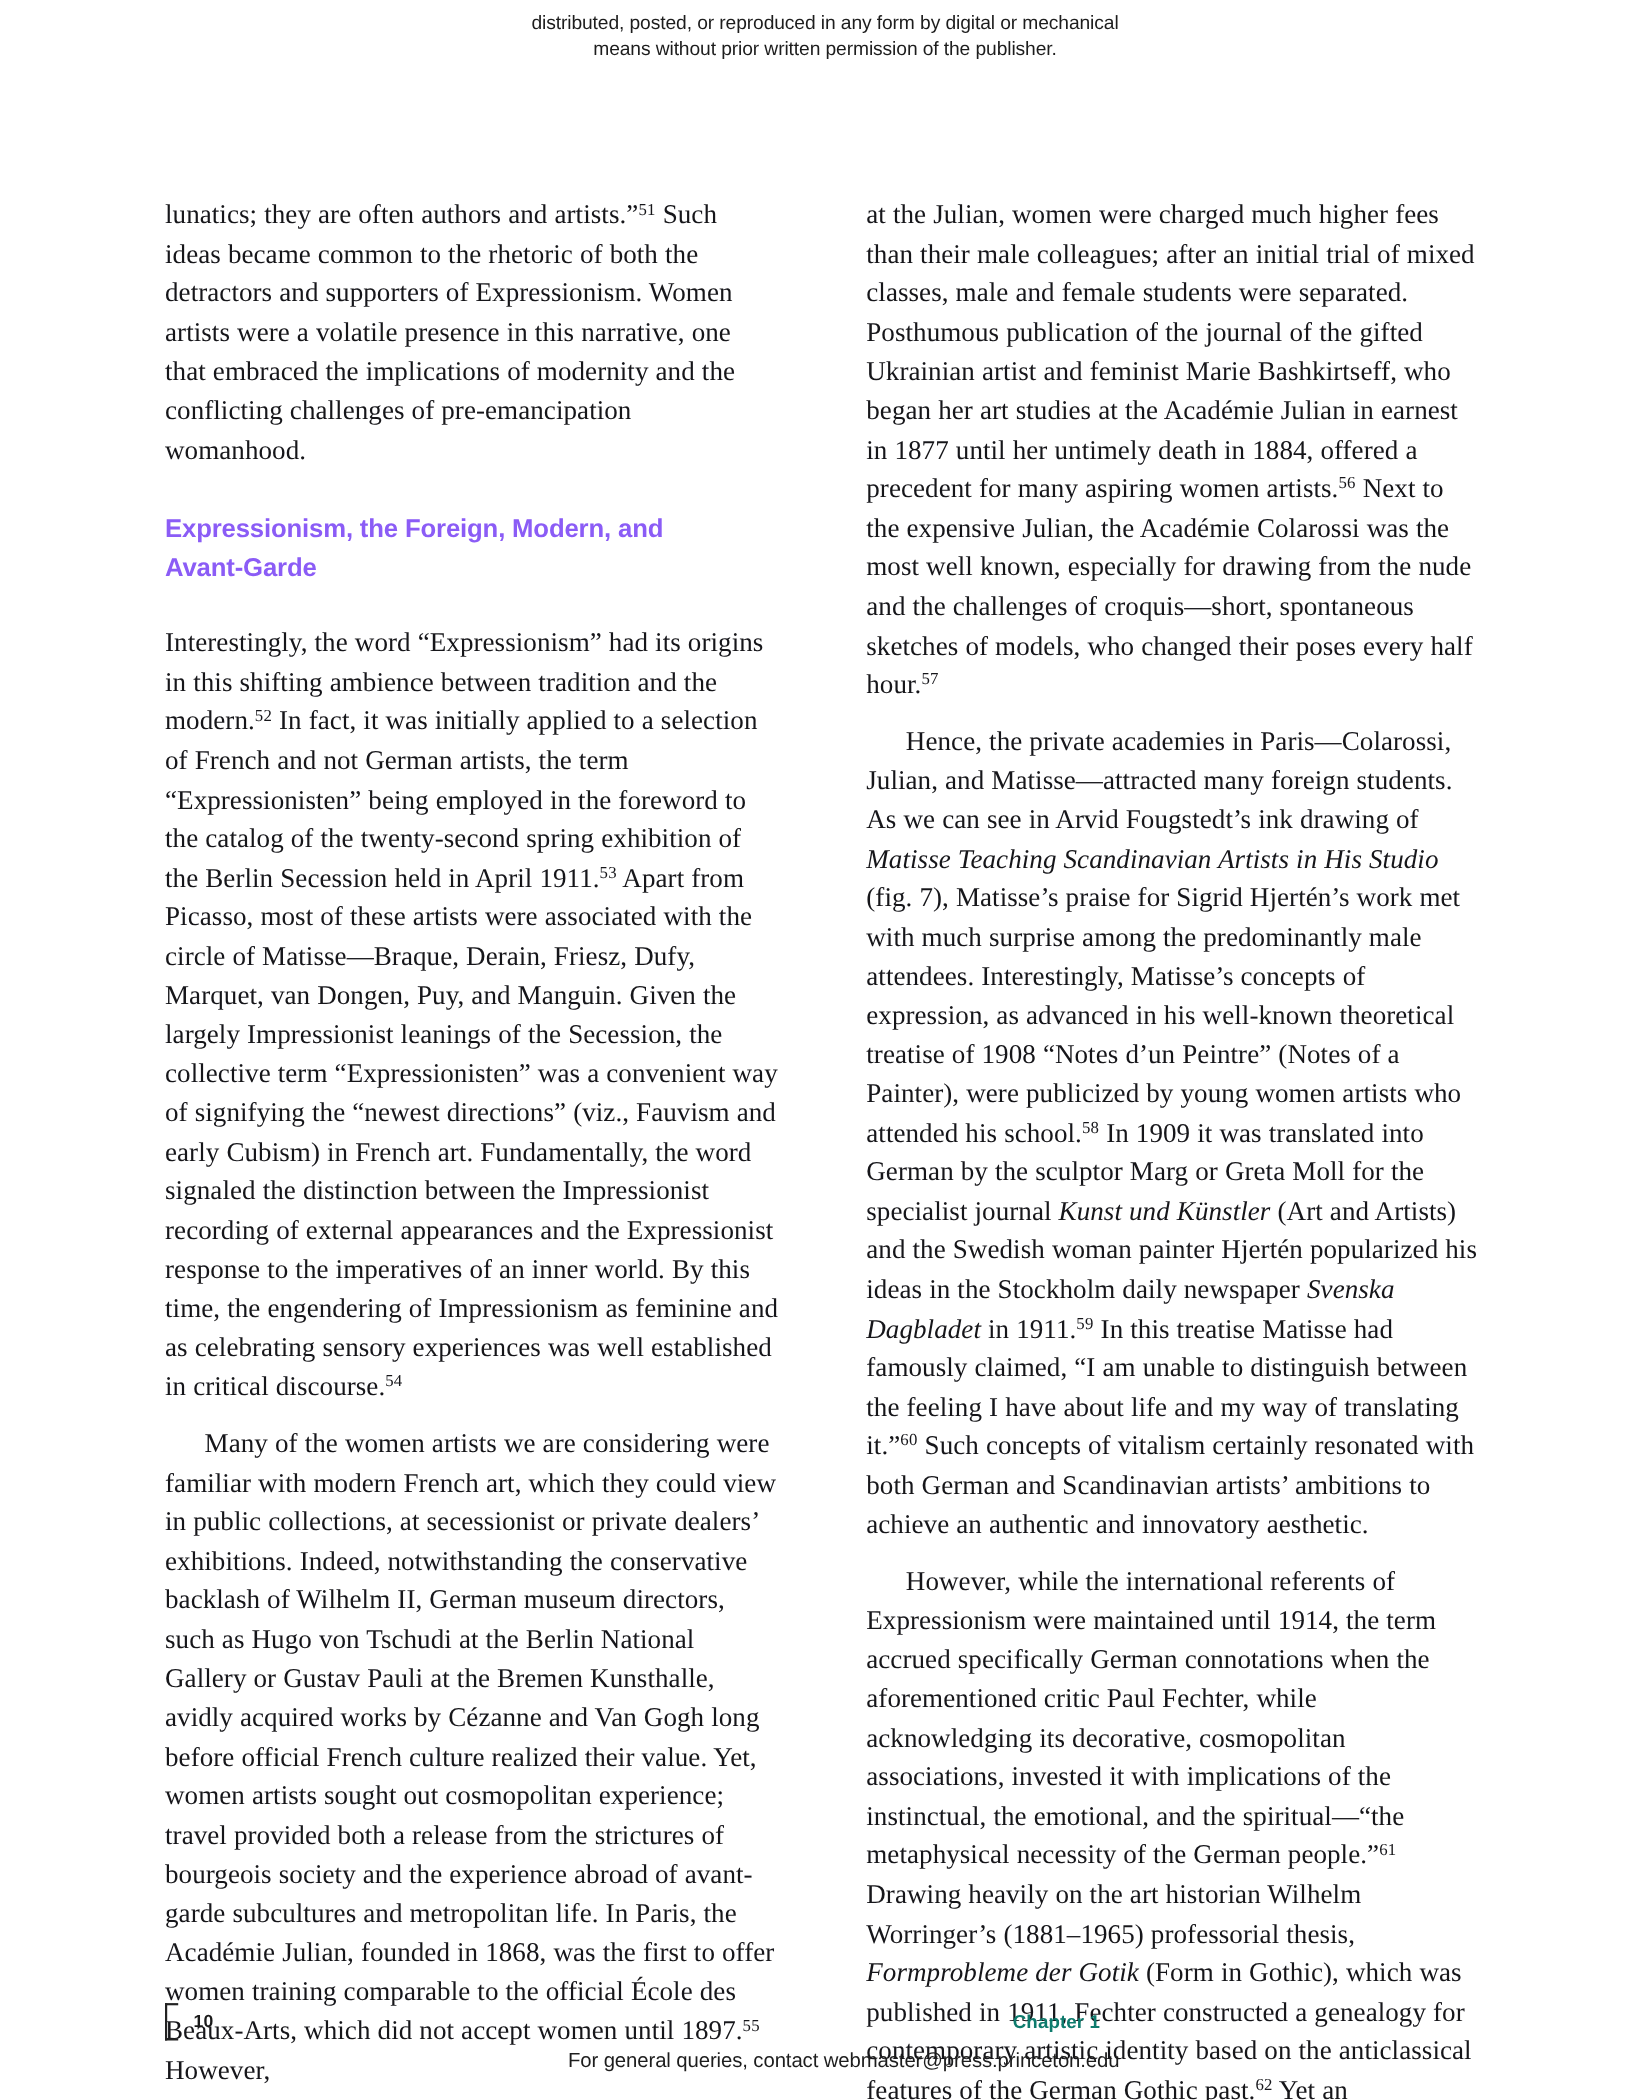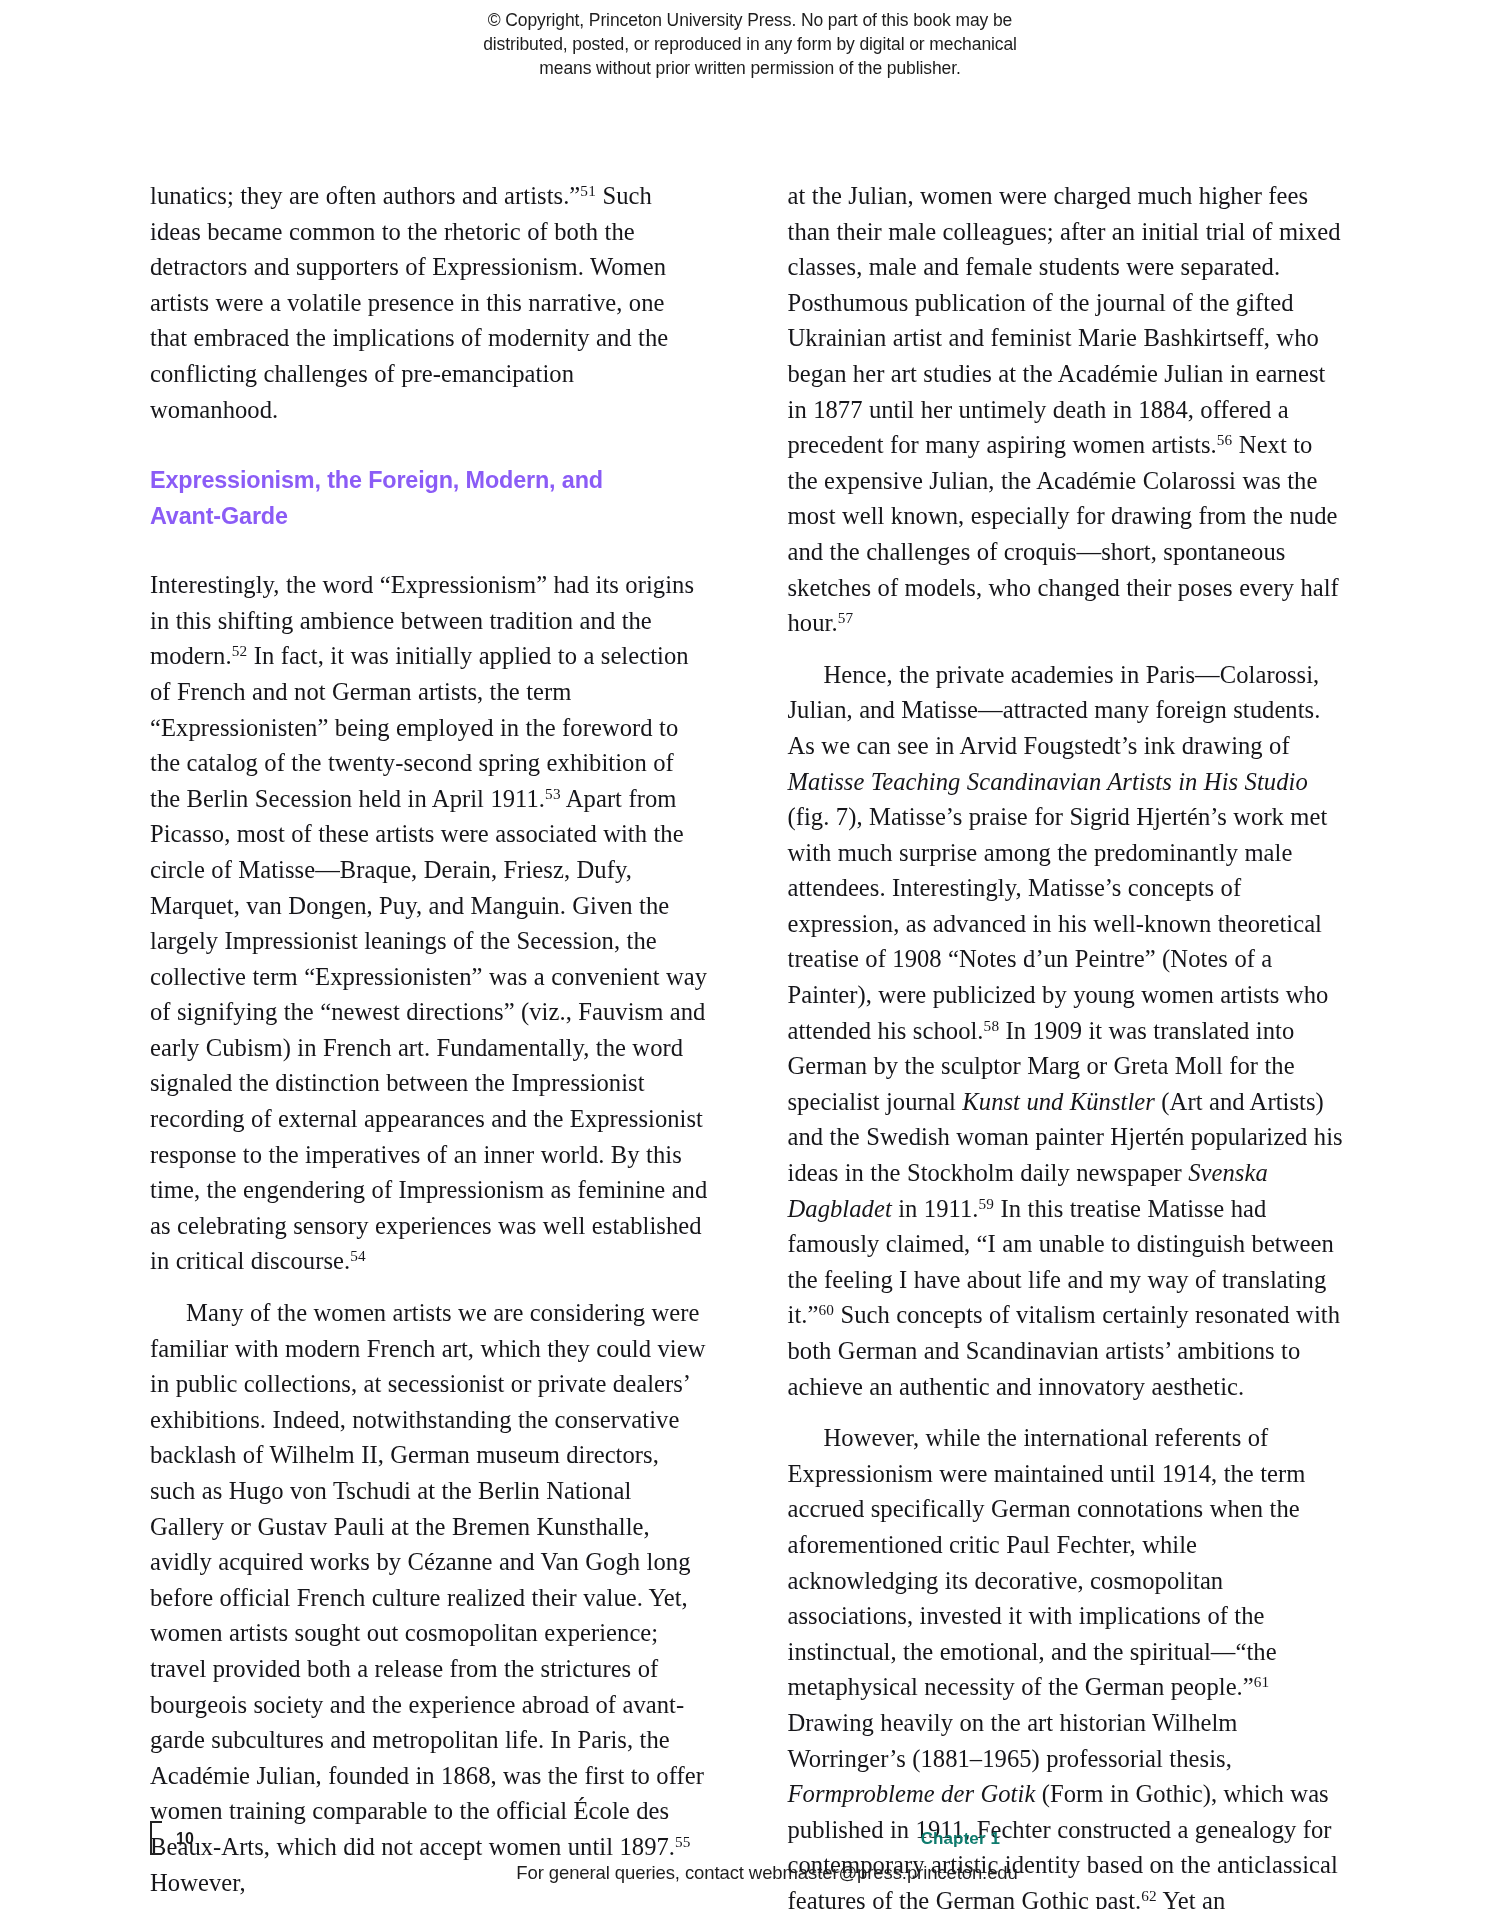--- a/index.html
+++ b/index.html
@@ -131,21 +131,20 @@
     letter-spacing: -0.1px;
     padding-left: 17px;
   }
 </style>
 </head>
 <body>
 
 <div class="page">
 
   <div class="copyright">
-    <span>© Copyright, Princeton University Press. No part of this book may be</span>
     <span>distributed, posted, or reproduced in any form by digital or mechanical</span>
     <span>means without prior written permission of the publisher.</span>
   </div>
 
   <div class="columns">
 
     <div class="col">
       <p class="para">lunatics; they are often authors and artists.”<sup>51</sup> Such ideas became common to the rhetoric of both the detractors and supporters of Expressionism. Women artists were a volatile presence in this narrative, one that embraced the implications of modernity and the conflicting challenges of pre-emancipation womanhood.</p>
       <h2 class="section-heading">Expressionism, the Foreign, Modern, and Avant-Garde</h2>
       <p class="para">Interestingly, the word “Expressionism” had its origins in this shifting ambience between tradition and the modern.<sup>52</sup> In fact, it was initially applied to a selection of French and not German artists, the term “Expressionisten” being employed in the foreword to the catalog of the twenty-second spring exhibition of the Berlin Secession held in April 1911.<sup>53</sup> Apart from Picasso, most of these artists were associated with the circle of Matisse—Braque, Derain, Friesz, Dufy, Marquet, van Dongen, Puy, and Manguin. Given the largely Impressionist leanings of the Secession, the collective term “Expressionisten” was a convenient way of signifying the “newest directions” (viz., Fauvism and early Cubism) in French art. Fundamentally, the word signaled the distinction between the Impressionist recording of external appearances and the Expressionist response to the imperatives of an inner world. By this time, the engendering of Impressionism as feminine and as celebrating sensory experiences was well established in critical discourse.<sup>54</sup></p>

